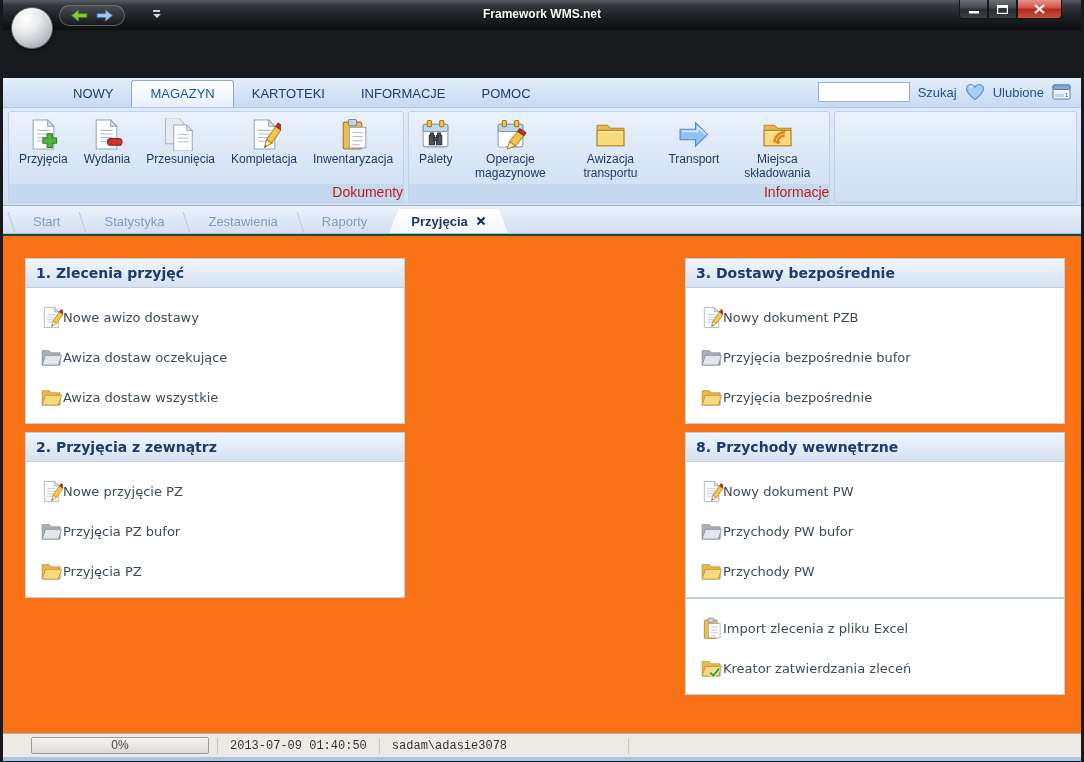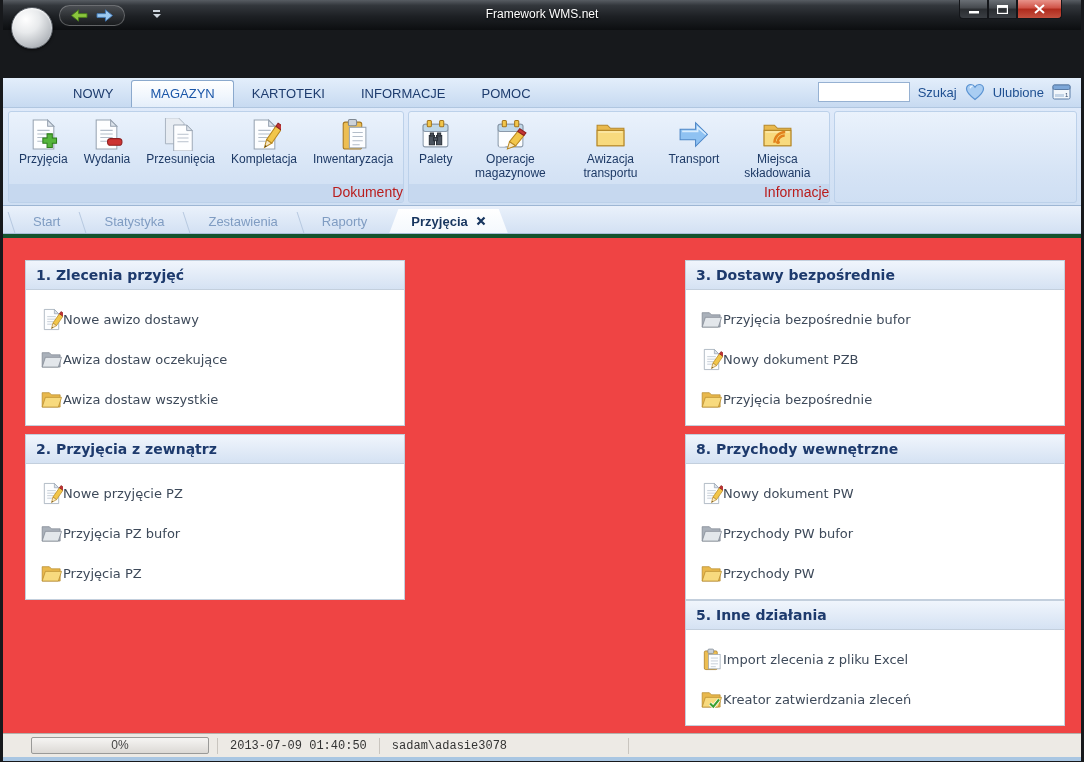--- a/index.html
+++ b/index.html
@@ -4,21 +4,21 @@
 <style>
   * { margin:0; padding:0; box-sizing:border-box; }
   html,body { background:#888; }
   body { font-family:"Liberation Sans", sans-serif; }
 
   .window{ position:relative; width:1084px; height:762px; background:#17191c; overflow:hidden; }
   .window::after{ content:''; position:absolute; left:3px; right:3px; bottom:1px; height:4px; background:#a9c6e2; }
   .win-body{ position:absolute; left:3px; right:3px; top:0; bottom:5px; display:flex; flex-direction:column; }
 
   
-  .titlebar{ position:relative; height:30px; background:linear-gradient(#585d63 0%, #33373c 18%, #1d2024 55%, #0c0e10 100%); flex:none; }
+  .titlebar{ position:relative; height:30px; background:linear-gradient(#585d63 0%, #33373c 18%, #1d2024 55%, #0c0e10 100%); flex:none;font-weight:bold; }
   .app-title{ position:absolute; left:0; right:0; top:7px; text-align:center; color:#fff; font-size:12px; text-shadow:0 1px 2px #000; }
   .orb{ position:absolute; left:8px; top:7px; width:42px; height:42px; border-radius:50%; z-index:30;
         background:radial-gradient(circle at 35% 28%, #ffffff 0%, #e8eaec 35%, #b9bdc2 70%, #84898f 100%);
         border:1px solid #5a5f66; box-shadow:0 1px 3px rgba(0,0,0,.6), inset 0 1px 2px #fff; }
   .qat{ position:absolute; left:56px; top:5px; height:21px; display:flex; align-items:center; gap:6px; padding:0 10px;
         border:1px solid rgba(255,255,255,.25); border-radius:11px; background:linear-gradient(rgba(255,255,255,.12), rgba(255,255,255,.03)); }
   .qat svg{ display:block; }
   .qat-caret{ position:absolute; left:148px; top:9px; width:11px; height:12px; }
   .qat-caret .bar{ display:block; width:7px; height:1.5px; background:#cfd6de; margin:1px auto 2px; }
   .qat-caret .tri{ display:block; width:0; height:0; margin:0 auto; border-left:4px solid transparent; border-right:4px solid transparent; border-top:4px solid #cfd6de; }
@@ -52,21 +52,21 @@
 
   
   .docbar{ height:28px; flex:none; background:linear-gradient(#eaf1fb, #d3e1f3); border-bottom:1px solid #a9bfd9; display:flex; align-items:flex-end; padding-left:8px; }
   .dtab{ position:relative; height:24px; padding:5px 22px 0; font-size:13px; color:#7f9cc2; cursor:default; }
   .dtab::before{ content:''; position:absolute; left:0; top:3px; bottom:0; width:1px; background:#b6c8e0; transform:skewX(18deg); }
   .dtab.active{ background:linear-gradient(#ffffff,#f4f8fd); clip-path:polygon(0 100%, 9px 0, calc(100% - 9px) 0, 100% 100%); color:#17355f; font-weight:bold; display:flex; align-items:center; gap:8px; padding-top:0; }
   .dtab.active::before{ display:none; }
   .dtab .tab-x{ width:10px; height:10px; }
 
   
-  .content{ position:relative; flex:1; background:#ef4444; border-top:4px solid #14532d; }
+  .content{ position:relative; flex:1; background:#f97316; border-top:2px solid #14532d; }
   .panel{ position:absolute; width:380px; background:#fff; border:1px solid #c3cfdd; }
   .panel-h{ height:29px; background:linear-gradient(#f0f5fc, #d5e2f3); border-bottom:1px solid #c3cfdd; display:flex; align-items:center; padding:0 10px; }
   .panel-h .ptitle{ flex:1; font-family:"DejaVu Sans", sans-serif; font-size:14px; font-weight:bold; color:#1d3a6d; }
   .panel-h .chev{ width:13px; height:12px; }
   .panel-b{ padding:9px 0 6px; }
   .pitem{ display:flex; align-items:center; padding:0 14px; height:40px; cursor:default; }
   .pitem .ic22{ width:23px; height:23px; flex:none; }
   .pitem .plabel{ font-family:"DejaVu Sans", sans-serif; font-size:13px; color:#3e4a5a; }
 
   .p1{ left:22px; top:22px; }
@@ -417,29 +417,29 @@
       <div class="panel p3">
         <div class="panel-h">
           <span class="ptitle">3. Dostawy bezpośrednie</span>
           <svg class="chev light">
               <use href="#i-chevron-up2"></use>
             </svg>
         </div>
         <div class="panel-b">
           <div class="pitem">
             <svg class="ic22">
+                <use href="#i-doc-edit"></use>
+              </svg>
+            <span class="plabel">Nowy dokument PZB</span>
+          </div>
+          <div class="pitem">
+            <svg class="ic22">
                 <use href="#i-folder-open-g"></use>
               </svg>
             <span class="plabel">Przyjęcia bezpośrednie bufor</span>
-          </div>
-          <div class="pitem">
-            <svg class="ic22">
-                <use href="#i-doc-edit"></use>
-              </svg>
-            <span class="plabel">Nowy dokument PZB</span>
           </div>
           <div class="pitem">
             <svg class="ic22">
                 <use href="#i-folder-open-y"></use>
               </svg>
             <span class="plabel">Przyjęcia bezpośrednie</span>
           </div>
         </div>
       </div>
 
@@ -466,26 +466,20 @@
           <div class="pitem">
             <svg class="ic22">
                 <use href="#i-folder-open-y"></use>
               </svg>
             <span class="plabel">Przychody PW</span>
           </div>
         </div>
       </div>
 
       <div class="panel p5">
-        <div class="panel-h">
-          <span class="ptitle">5. Inne działania</span>
-          <svg class="chev">
-              <use href="#i-chevron-up2"></use>
-            </svg>
-        </div>
         <div class="panel-b">
           <div class="pitem">
             <svg class="ic22">
                 <use href="#i-clipboard"></use>
               </svg>
             <span class="plabel">Import zlecenia z pliku Excel</span>
           </div>
           <div class="pitem">
             <svg class="ic22">
                 <use href="#i-folder-check"></use>

